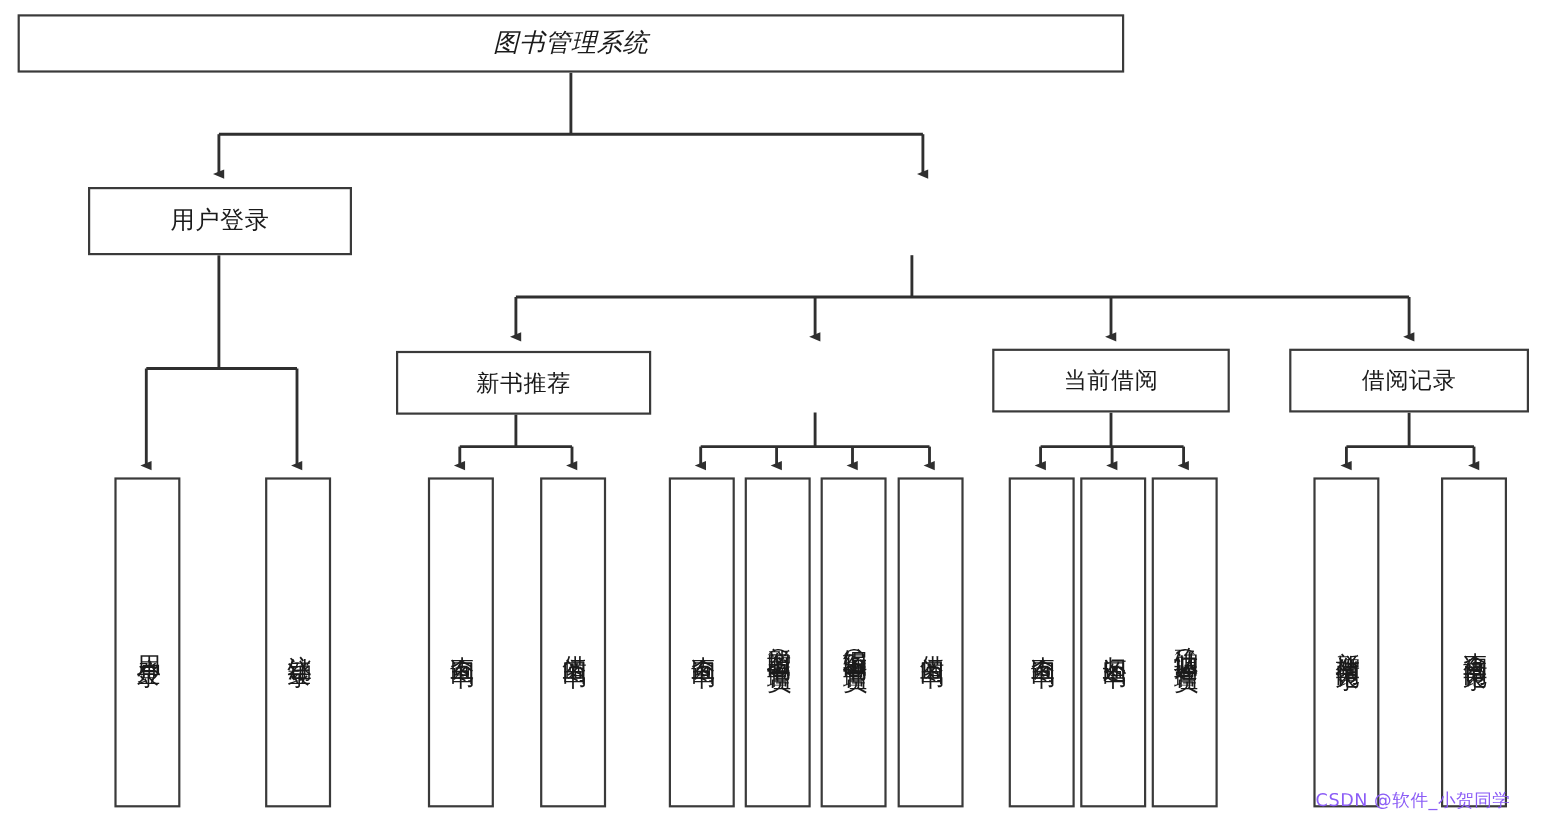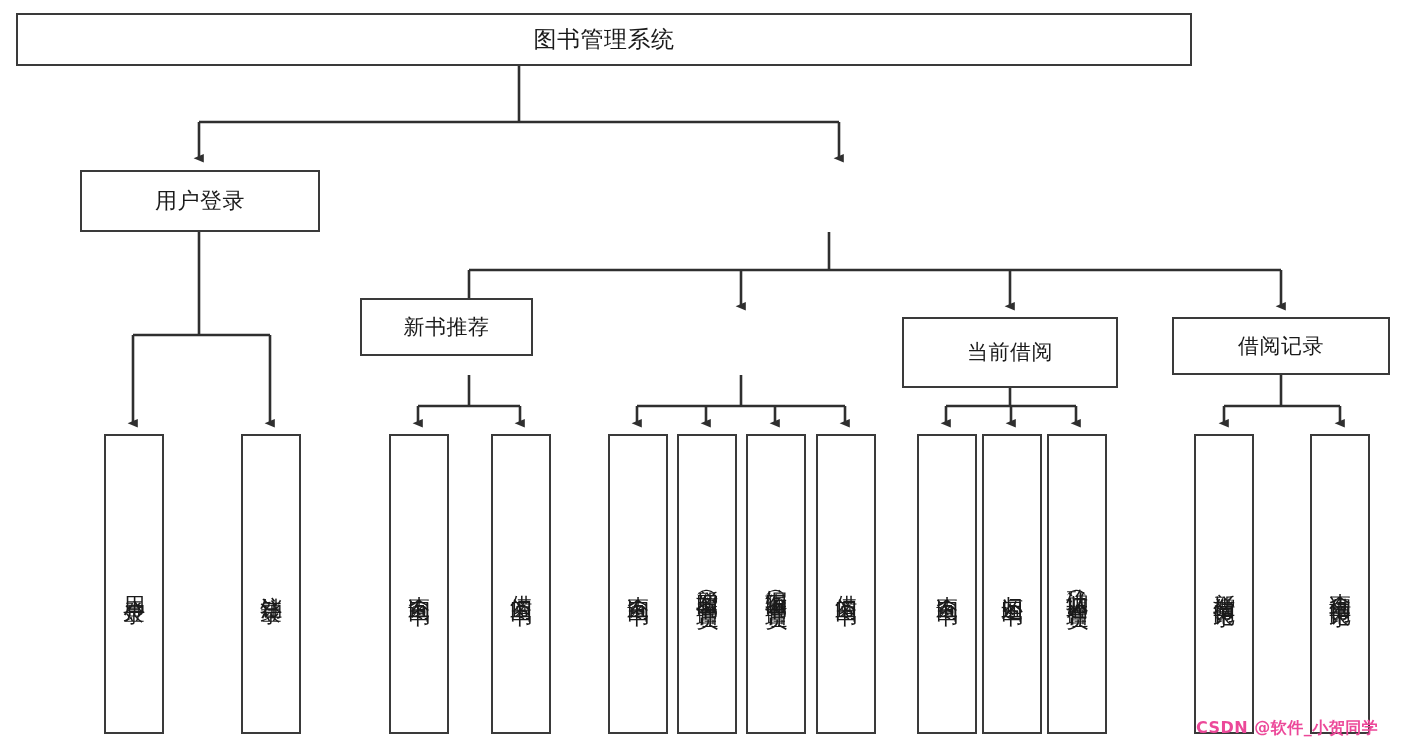--- a/index.html
+++ b/index.html
@@ -57,25 +57,24 @@
     line-height: 1.12;
     letter-spacing: 3px;
     white-space: normal;
     max-height: 100%;
   }
   .watermark {
     position: absolute;
     left: 1196px;
     top: 718px;
     font-size: 16px;
-    color: #ec4899;
+    color: #8b5cf6;
     white-space: nowrap;
     z-index: 3;
     letter-spacing: 0.5px;
-    font-weight: bold;
   }
 </style>
 </head>
 <body>
 
 <div id="canvas">
 
   <svg id="edges" viewBox="0 0 1405 747">
     <defs>
       <marker id="arrow" markerWidth="11" markerHeight="11" refX="4.6" refY="5.2" orient="auto" markerUnits="userSpaceOnUse">
@@ -119,32 +118,32 @@
       <path d="M1011,406 L1011,423" marker-end="url(#arrow)"></path>
       <path d="M1076,406 L1076,423" marker-end="url(#arrow)"></path>
 
       <path d="M1281,375 L1281,406"></path>
       <path d="M1224,406 L1340,406"></path>
       <path d="M1224,406 L1224,423" marker-end="url(#arrow)"></path>
       <path d="M1340,406 L1340,423" marker-end="url(#arrow)"></path>
     </g>
   </svg>
 
-  <div class="node lvl0" style="left:16px; top:13px; width:1176px; height:53px;">
+  <div class="node lvl0" style="left:16px; top:13px; width:1006px; height:53px;font-style:italic;">
     <span class="node-label">图书管理系统</span>
   </div>
 
   <div class="node lvl1" style="left:80px; top:170px; width:240px; height:62px;">
     <span class="node-label">用户登录</span>
   </div>
 
-  <div class="node lvl2" style="left:360px; top:298px; width:173px; height:58px;">
+  <div class="node lvl2" style="left:360px; top:319px; width:232px; height:58px;">
     <span class="node-label">新书推荐</span>
   </div>
-  <div class="node lvl2" style="left:902px; top:317px; width:216px; height:71px;">
+  <div class="node lvl2" style="left:902px; top:317px; width:216px; height:58px;">
     <span class="node-label">当前借阅</span>
   </div>
   <div class="node lvl2" style="left:1172px; top:317px; width:218px; height:58px;">
     <span class="node-label">借阅记录</span>
   </div>
 
   <div class="node leaf" style="left:104px; top:434px; width:60px; height:300px;">
     <span class="node-label">用户登录</span>
   </div>
   <div class="node leaf" style="left:241px; top:434px; width:60px; height:300px;">

